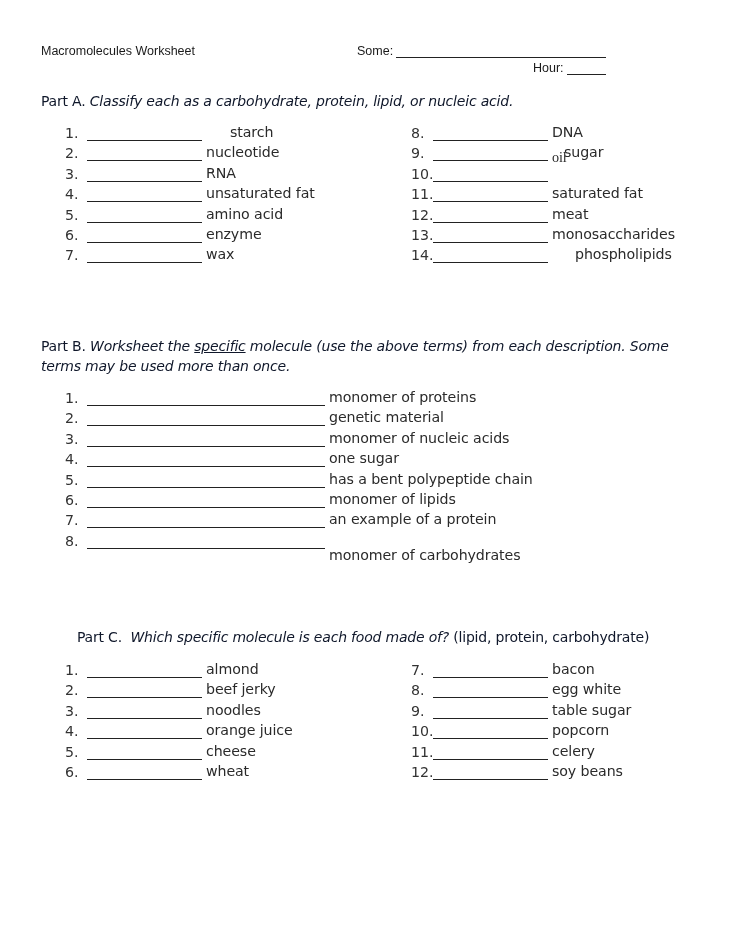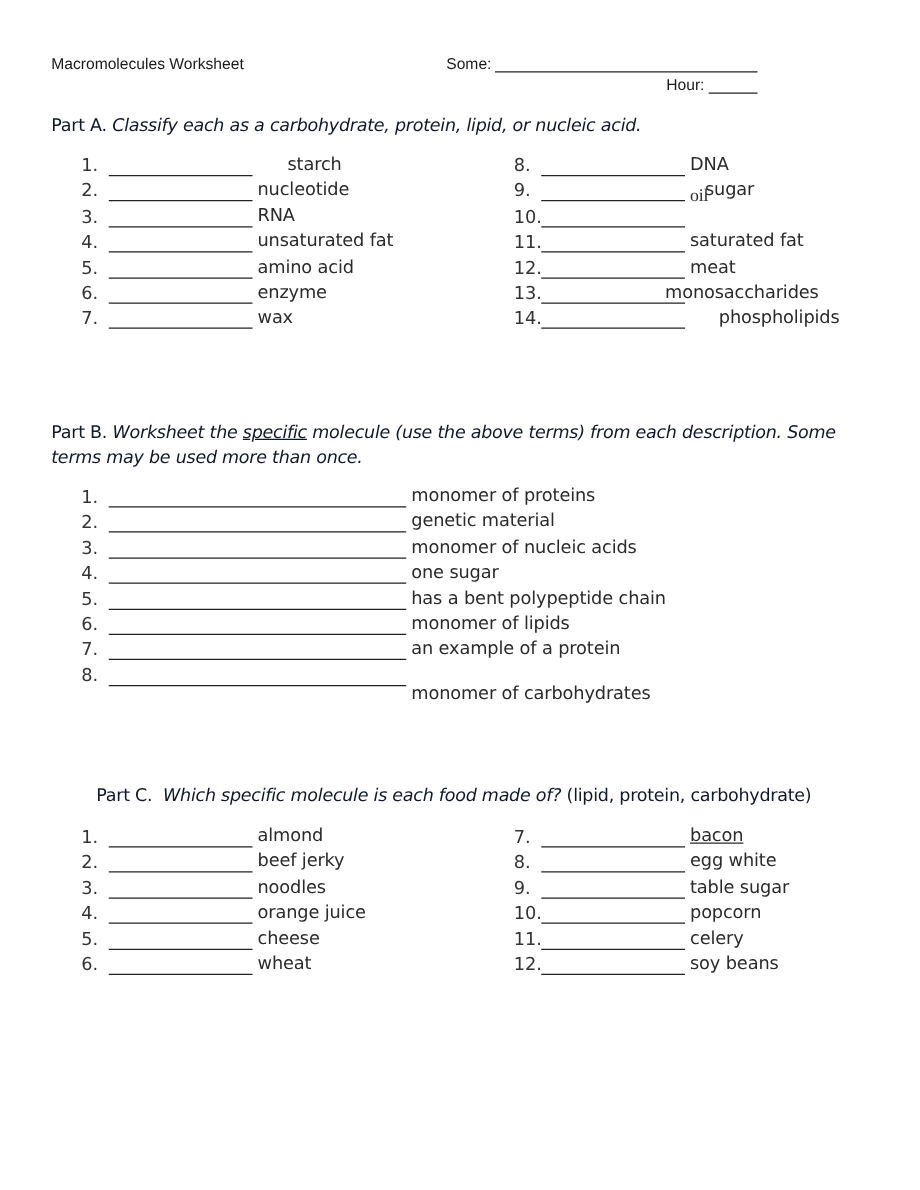--- a/index.html
+++ b/index.html
@@ -61,21 +61,21 @@
     <div class="uline" style="left: 433px; top: 180.8px; width: 115px;"></div>
     <div class="abs item" style="left: 552px; top: 149px; font-family: Liberation Serif, serif;">oil</div>
     <div class="abs num" style="left: 411px; top: 186.2px;">11.</div>
     <div class="uline" style="left: 433px; top: 201.2px; width: 115px;"></div>
     <div class="abs item" style="left: 552px; top: 185.2px;">saturated fat</div>
     <div class="abs num" style="left: 411px; top: 206.6px;">12.</div>
     <div class="uline" style="left: 433px; top: 221.6px; width: 115px;"></div>
     <div class="abs item" style="left: 552px; top: 205.6px;">meat</div>
     <div class="abs num" style="left: 411px; top: 227px;">13.</div>
     <div class="uline" style="left: 433px; top: 242px; width: 115px;"></div>
-    <div class="abs item" style="left: 532px; top: 226px;">monosaccharides</div>
+    <div class="abs item" style="left: 552px; top: 226px;">monosaccharides</div>
     <div class="abs num" style="left: 411px; top: 247.4px;">14.</div>
     <div class="uline" style="left: 433px; top: 262.4px; width: 115px;"></div>
     <div class="abs item" style="left: 552px; top: 246.4px; margin-left: 23px;">phospholipids</div>
   </div>
 
 <div class="abs part" style="left:41px; top:338px;">
   <span>Part B.</span>
   <i>Worksheet the</i>
   <i><u>specific</u></i>
   <i>molecule (use the above terms) from each description. Some</i>
@@ -131,21 +131,21 @@
     <div class="abs num" style="left: 65px; top: 743.6px;">5.</div>
     <div class="uline" style="left: 87px; top: 758.6px; width: 115px;"></div>
     <div class="abs item" style="left: 206px; top: 742.6px;">cheese</div>
     <div class="abs num" style="left: 65px; top: 764px;">6.</div>
     <div class="uline" style="left: 87px; top: 779px; width: 115px;"></div>
     <div class="abs item" style="left: 206px; top: 763px;">wheat</div>
   </div>
 <div id="partC-right">
     <div class="abs num" style="left: 411px; top: 662px;">7.</div>
     <div class="uline" style="left: 433px; top: 677px; width: 115px;"></div>
-    <div class="abs item" style="left: 552px; top: 661px; text-decoration: underline;">bacon</div>
+    <div class="abs item" style="left: 552px; top: 661px;">bacon</div>
     <div class="abs num" style="left: 411px; top: 682.4px;">8.</div>
     <div class="uline" style="left: 433px; top: 697.4px; width: 115px;"></div>
     <div class="abs item" style="left: 552px; top: 681.4px;">egg white</div>
     <div class="abs num" style="left: 411px; top: 702.8px;">9.</div>
     <div class="uline" style="left: 433px; top: 717.8px; width: 115px;"></div>
     <div class="abs item" style="left: 552px; top: 701.8px;">table sugar</div>
     <div class="abs num" style="left: 411px; top: 723.2px;">10.</div>
     <div class="uline" style="left: 433px; top: 738.2px; width: 115px;"></div>
     <div class="abs item" style="left: 552px; top: 722.2px;">popcorn</div>
     <div class="abs num" style="left: 411px; top: 743.6px;">11.</div>

